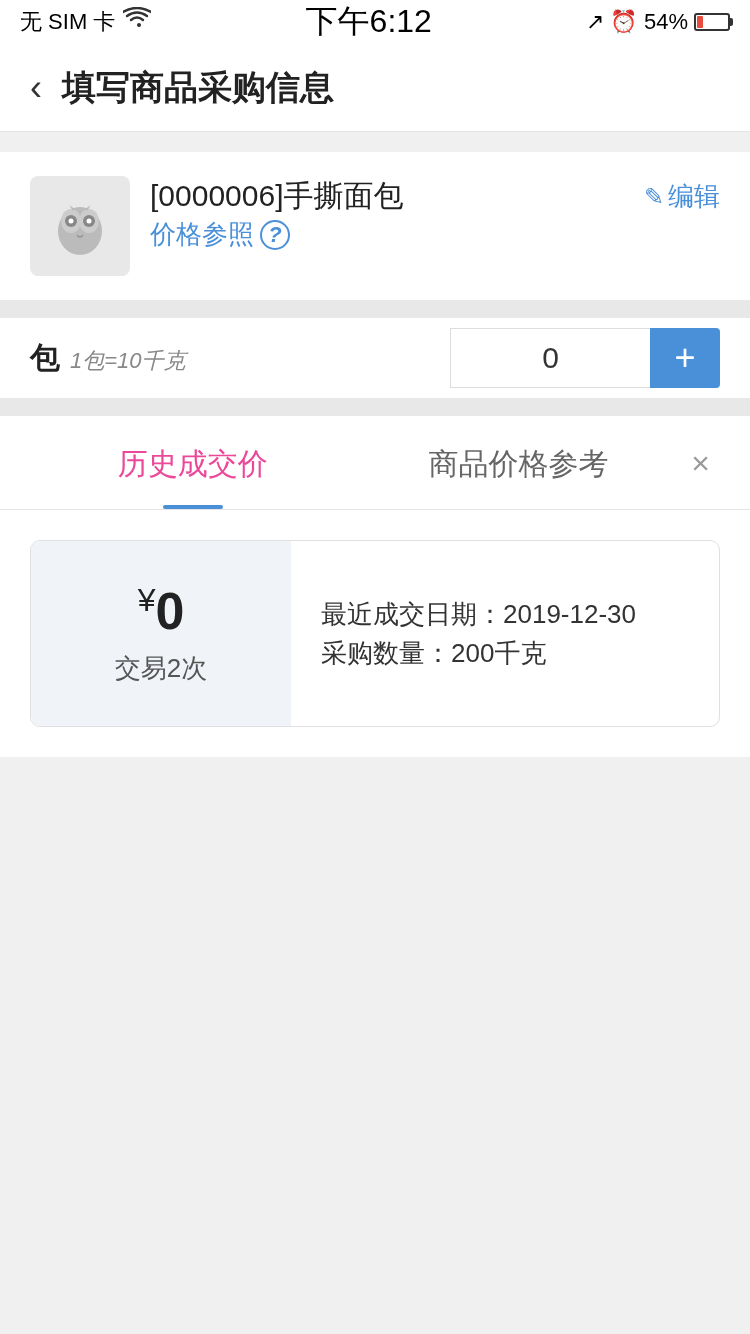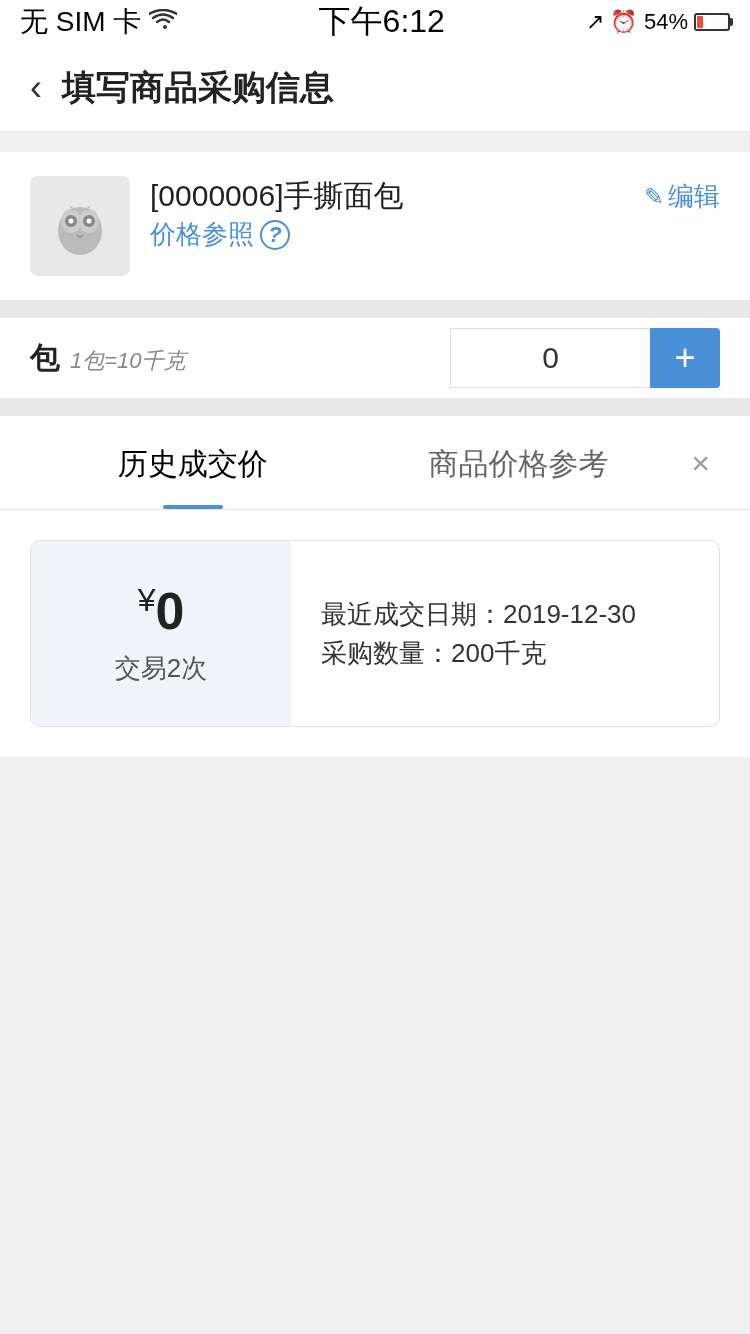--- a/index.html
+++ b/index.html
@@ -19,23 +19,22 @@
       background: #fff;
       display: flex;
       align-items: center;
       justify-content: space-between;
       padding: 0 20px;
       font-size: 26px;
       font-weight: 500;
     }
     .status-left {
       display: flex;
-      align-items: center;
       gap: 8px;
-      font-size: 28px;
+      font-size: 22px;
     }
     .status-center {
       font-size: 32px;
       font-weight: 500;
     }
     .status-right {
       display: flex;
       align-items: center;
       gap: 6px;
       font-size: 22px;
@@ -274,21 +273,21 @@
     .tab-item {
       flex: 1;
       text-align: center;
       padding: 28px 0 24px;
       font-size: 30px;
       color: #666;
       cursor: pointer;
       position: relative;
     }
     .tab-item.active {
-      color: #000000;
+      color: #ec4899;
       font-weight: 500;
     }
     .tab-item.active::after {
       content: '';
       position: absolute;
       bottom: 0;
       left: 50%;
       transform: translateX(-50%);
       width: 60px;
       height: 4px;

